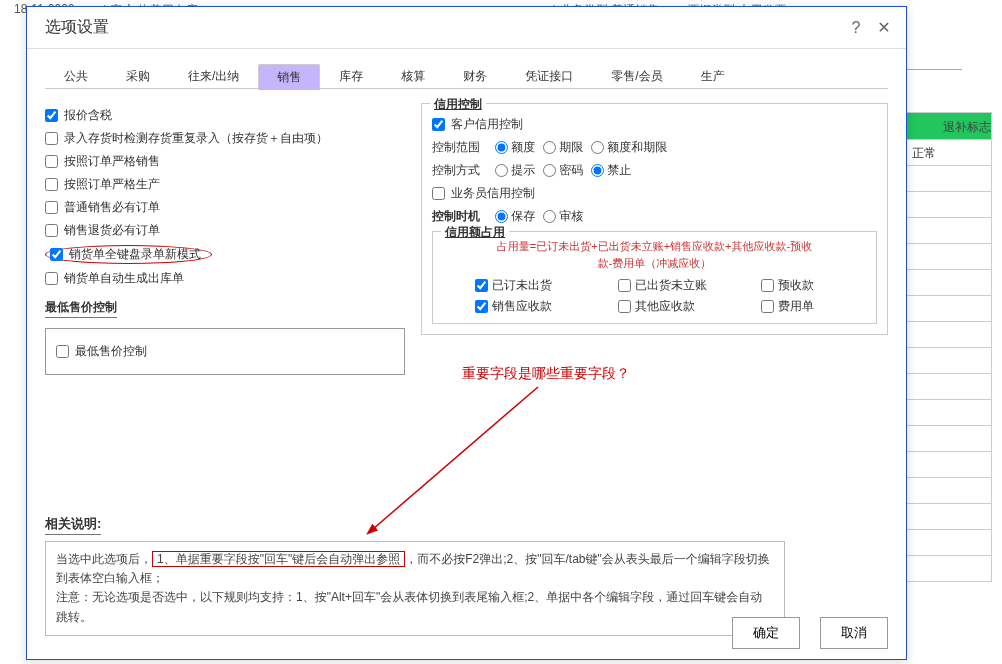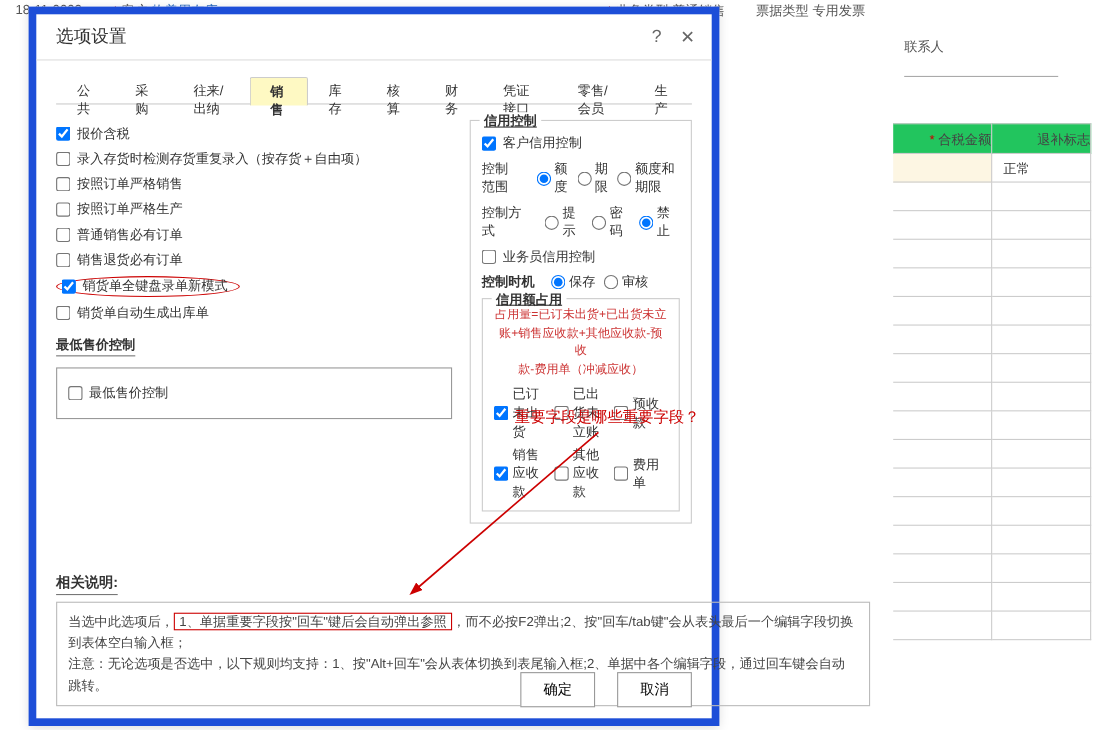--- a/index.html
+++ b/index.html
@@ -18,28 +18,28 @@
     .bg-tr { display: flex; }
     .bg-tr div { border: 1px solid #ccc; border-left: none; border-top: none; height: 26px; line-height: 26px; font-size: 12px; padding-left: 10px; }
     .bg-tr .c1 { width: 90px; background: #fdf6e3; }
     .bg-tr .c2 { width: 90px; }
     .bg-tro { display: flex; }
     .bg-tro div { border: 1px solid #ccc; border-left: none; border-top: none; height: 26px; }
     .bg-tro .c1 { width: 90px; }
     .bg-tro .c2 { width: 90px; }
     .bg-contact { position: absolute; top: 34px; right: 40px; color: #555; font-size: 12px; padding-bottom: 18px; border-bottom: 1px solid #aaa; width: 140px; }
     
-    .modal { position: absolute; top: 6px; left: 26px; width: 628px; height: 654px; background: #fff; border: 7px solid #1d4ed8; box-shadow: 0 2px 10px rgba(0,0,0,.15); z-index: 10; }
+    .modal { position: absolute; top: 6px; left: 26px; width: 881px; height: 654px; background: #fff; border: 1px solid #1d4ed8; box-shadow: 0 2px 10px rgba(0,0,0,.15); z-index: 10; }
     .modal-head { display: flex; align-items: center; height: 42px; padding: 0 12px 0 18px; border-bottom: 1px solid #ddd; }
     .modal-title { flex: 1; font-size: 16px; color: #333; }
     .modal-head .icn { width: 20px; height: 20px; margin-left: 8px; display: inline-flex; align-items: center; justify-content: center; color: #666; cursor: pointer; font-size: 16px; }
     
     .tabs { display: flex; margin: 14px 18px 0 18px; border-bottom: 1px solid #ccc; height: 26px; }
     .tab { padding: 4px 18px 0; height: 26px; font-size: 12px; color: #333; cursor: pointer; border: 1px solid transparent; border-bottom: none; }
-    .tab.active { border-color: #ccc; background: #fef9c3; position: relative; top: 1px; border-radius: 2px 2px 0 0; font-weight: bold; }
+    .tab.active { border-color: #ccc; background: #c4b5fd; position: relative; top: 1px; border-radius: 2px 2px 0 0; }
     
     .content { display: flex; padding: 12px 18px 0 18px; gap: 16px; }
     .col-l { flex: 0 0 360px; }
     .col-r { flex: 1; }
     
     .chk { display: flex; align-items: center; margin: 6px 0; font-size: 12px; color: #333; }
     .chk input { margin-right: 6px; }
     .ellipse { border: 1px solid #c00; border-radius: 50%/50%; padding: 0 10px 0 4px; display: inline-flex; align-items: center; }
     
     .section { margin-top: 8px; }
@@ -49,21 +49,21 @@
     .fieldset { border: 1px solid #ccc; padding: 6px 10px 10px; position: relative; margin-top: 2px; }
     .fieldset .legend { position: absolute; top: -8px; left: 8px; background: #fff; padding: 0 4px; font-size: 12px; font-weight: bold; text-decoration: underline; }
     .radio-row { display: flex; align-items: center; gap: 6px; margin: 6px 0; font-size: 12px; }
     .radio-row label { display: inline-flex; align-items: center; margin-right: 2px; }
     .radio-row input { margin-right: 3px; }
     
     .credit-sub { border: 1px solid #ccc; padding: 6px 10px 8px; margin-top: 6px; position: relative; }
     .credit-sub .legend { position: absolute; top: -8px; left: 8px; background: #fff; padding: 0 4px; font-size: 12px; font-weight: bold; }
     .red-note { color: #c33; font-size: 11px; text-align: center; line-height: 1.5; margin-bottom: 6px; }
     .chk-grid { display: grid; grid-template-columns: repeat(3, 1fr); gap: 4px 6px; font-size: 12px; }
-    .chk-grid label { display: inline-flex; align-items: center; }
+    .chk-grid label { display: inline-flex; align-items: center; margin-left: 32px; }
     .chk-grid input { margin-right: 4px; }
     
     .red-q { position: absolute; top: 358px; left: 435px; color: #c00; font-size: 14px; }
     .arrow-svg { position: absolute; top: 374px; left: 336px; pointer-events: none; }
     
     .desc-sec { position: absolute; left: 18px; top: 508px; width: 740px; }
     .desc-title { font-weight: bold; font-size: 13px; border-bottom: 1px solid #777; display: inline-block; padding-bottom: 1px; }
     .desc-body { border: 1px solid #bbb; padding: 8px 10px; margin-top: 6px; font-size: 12px; line-height: 1.6; color: #444; }
     .hl-box { border: 1px solid #c00; padding: 0 4px; display: inline; }
     

